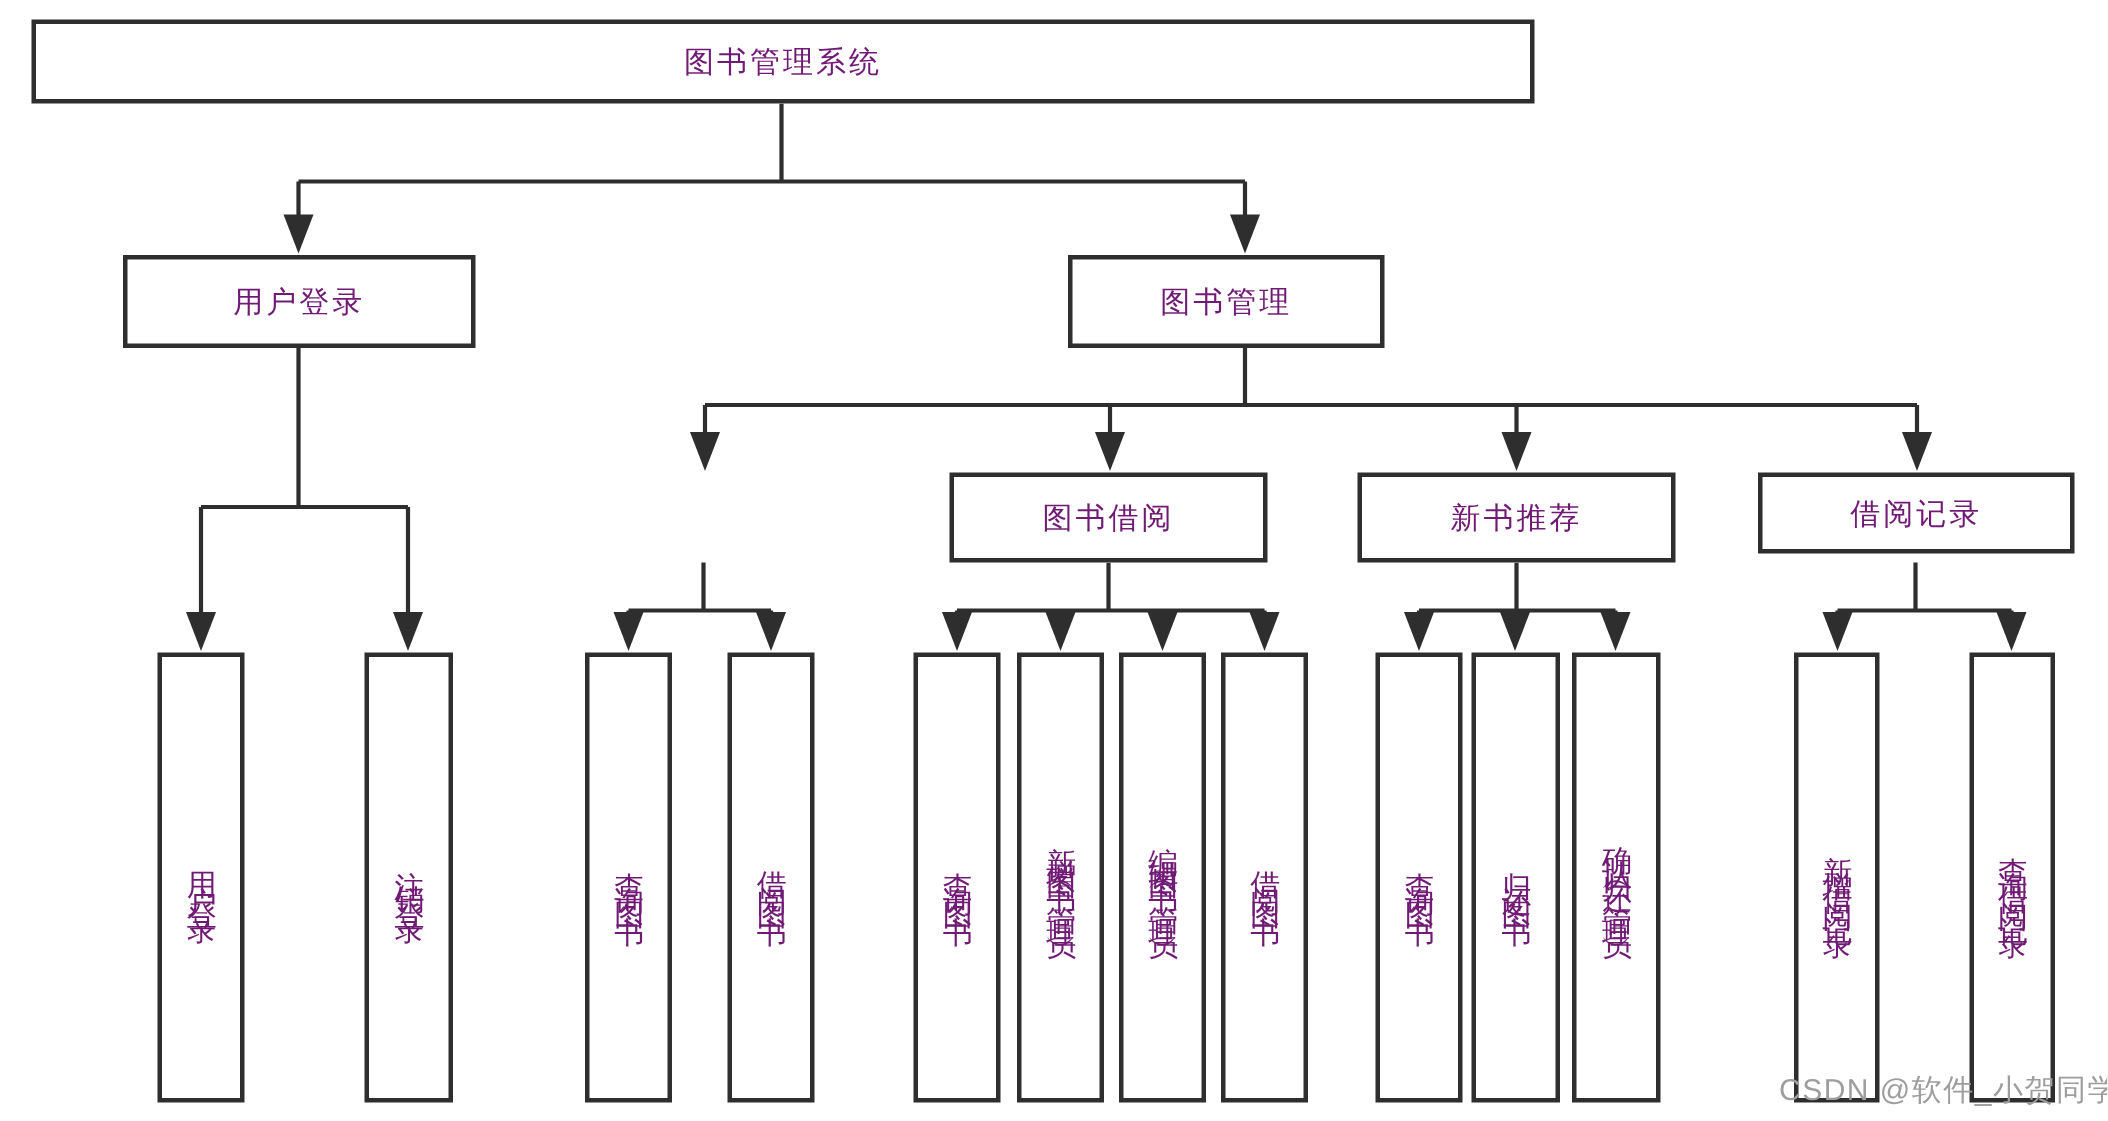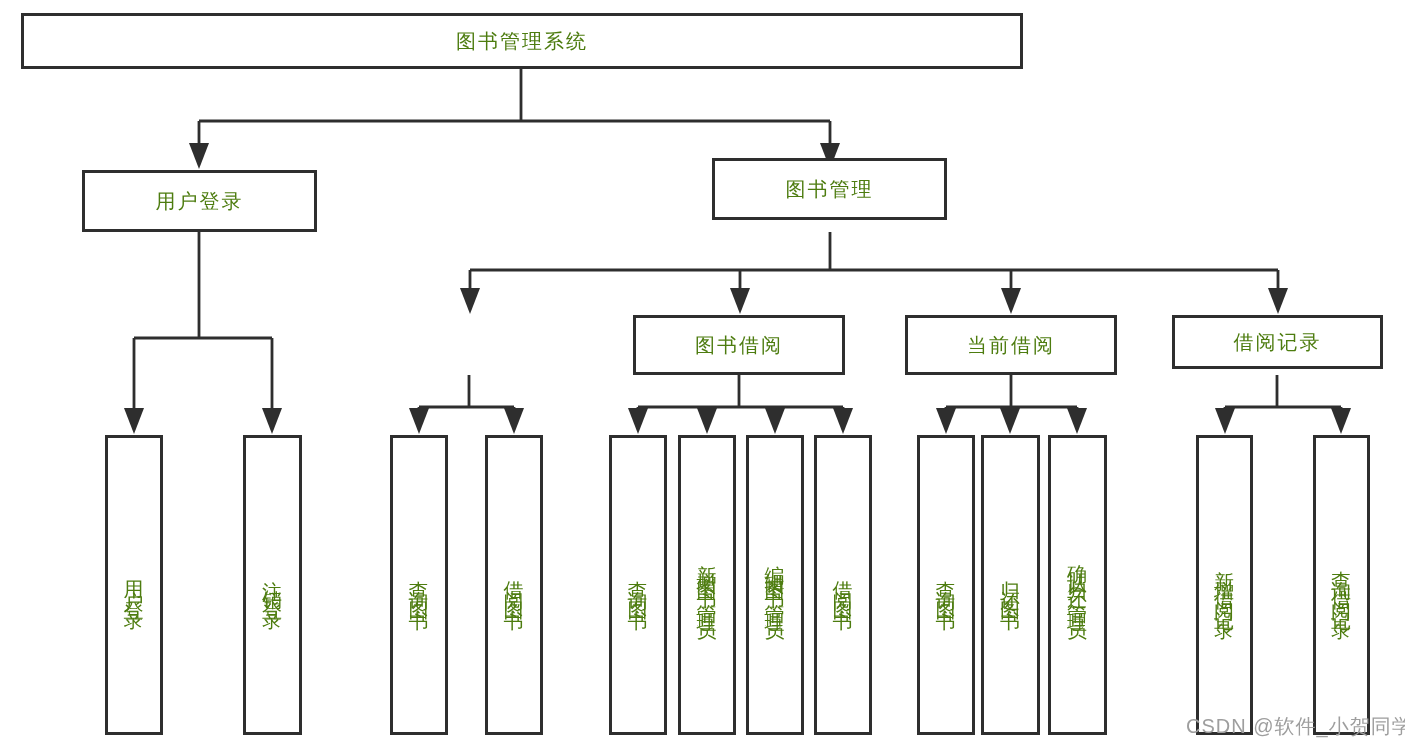--- a/index.html
+++ b/index.html
@@ -15,21 +15,21 @@
   #wires {
     position: absolute;
     left: 0; top: 0;
     width: 1405px; height: 747px;
     z-index: 0;
   }
   .box {
     position: absolute;
     background: #ffffff;
     border: 3px solid #2e2e2e;
-    color: #4d7c0f;
+    color: #701a75;
     display: flex;
     align-items: center;
     justify-content: center;
     z-index: 1;
   }
   .hlabel {
     font-size: 20px;
     letter-spacing: 2px;
     white-space: nowrap;
   }
@@ -89,29 +89,29 @@
     </g>
   </svg>
 
   <div class="box" style="left:21px; top:13px; width:1002px; height:56px">
     <span class="hlabel">图书管理系统</span>
   </div>
 
   <div class="box" style="left:82px; top:170px; width:235px; height:62px">
     <span class="hlabel">用户登录</span>
   </div>
-  <div class="box" style="left:712px; top:158px; width:235px; height:62px">
+  <div class="box" style="left:712px; top:170px; width:211px; height:62px">
     <span class="hlabel">图书管理</span>
   </div>
 
   <div class="box" style="left:633px; top:315px; width:212px; height:60px">
     <span class="hlabel">图书借阅</span>
   </div>
   <div class="box" style="left:905px; top:315px; width:212px; height:60px">
-    <span class="hlabel">当前借阅</span>
+    <span class="hlabel">新书推荐</span>
   </div>
   <div class="box" style="left:1172px; top:315px; width:211px; height:54px">
     <span class="hlabel">借阅记录</span>
   </div>
 
   <div class="box" style="left:105px; top:435px; width:58px; height:300px">
     <span class="vlabel">用户登录</span>
   </div>
   <div class="box" style="left:243px; top:435px; width:59px; height:300px">
     <span class="vlabel">注销登录</span>

